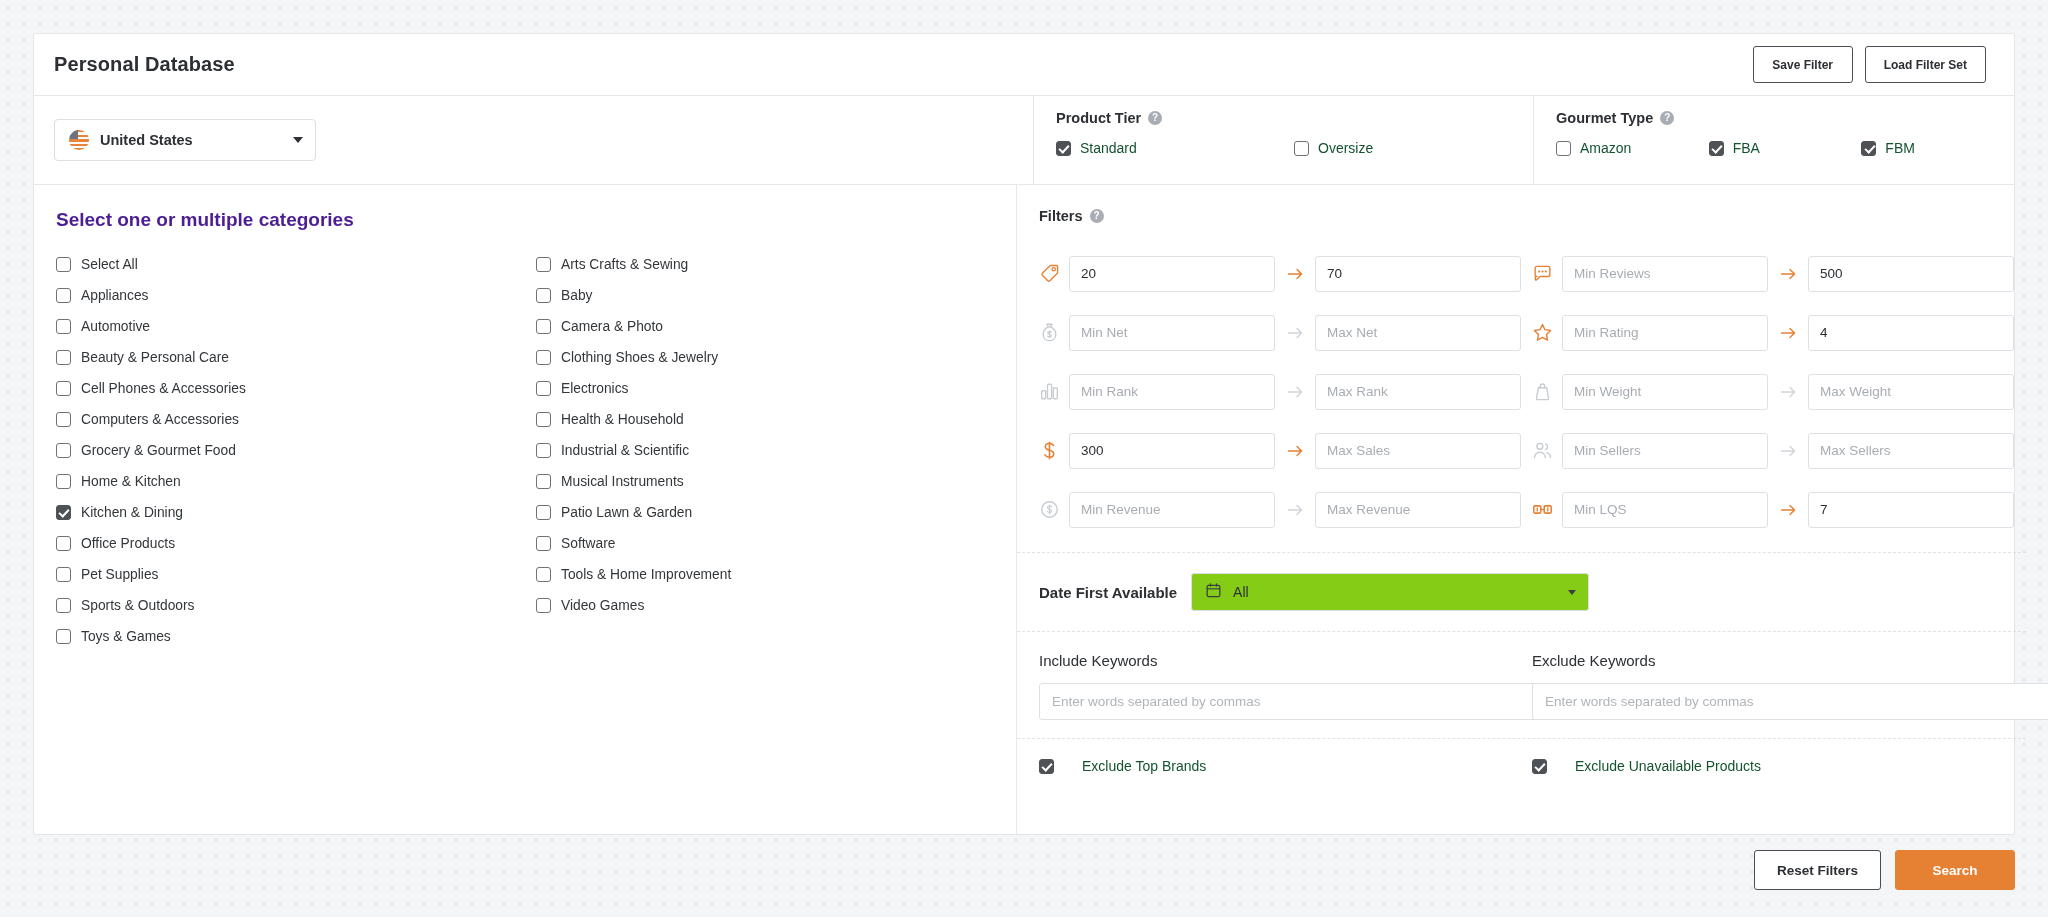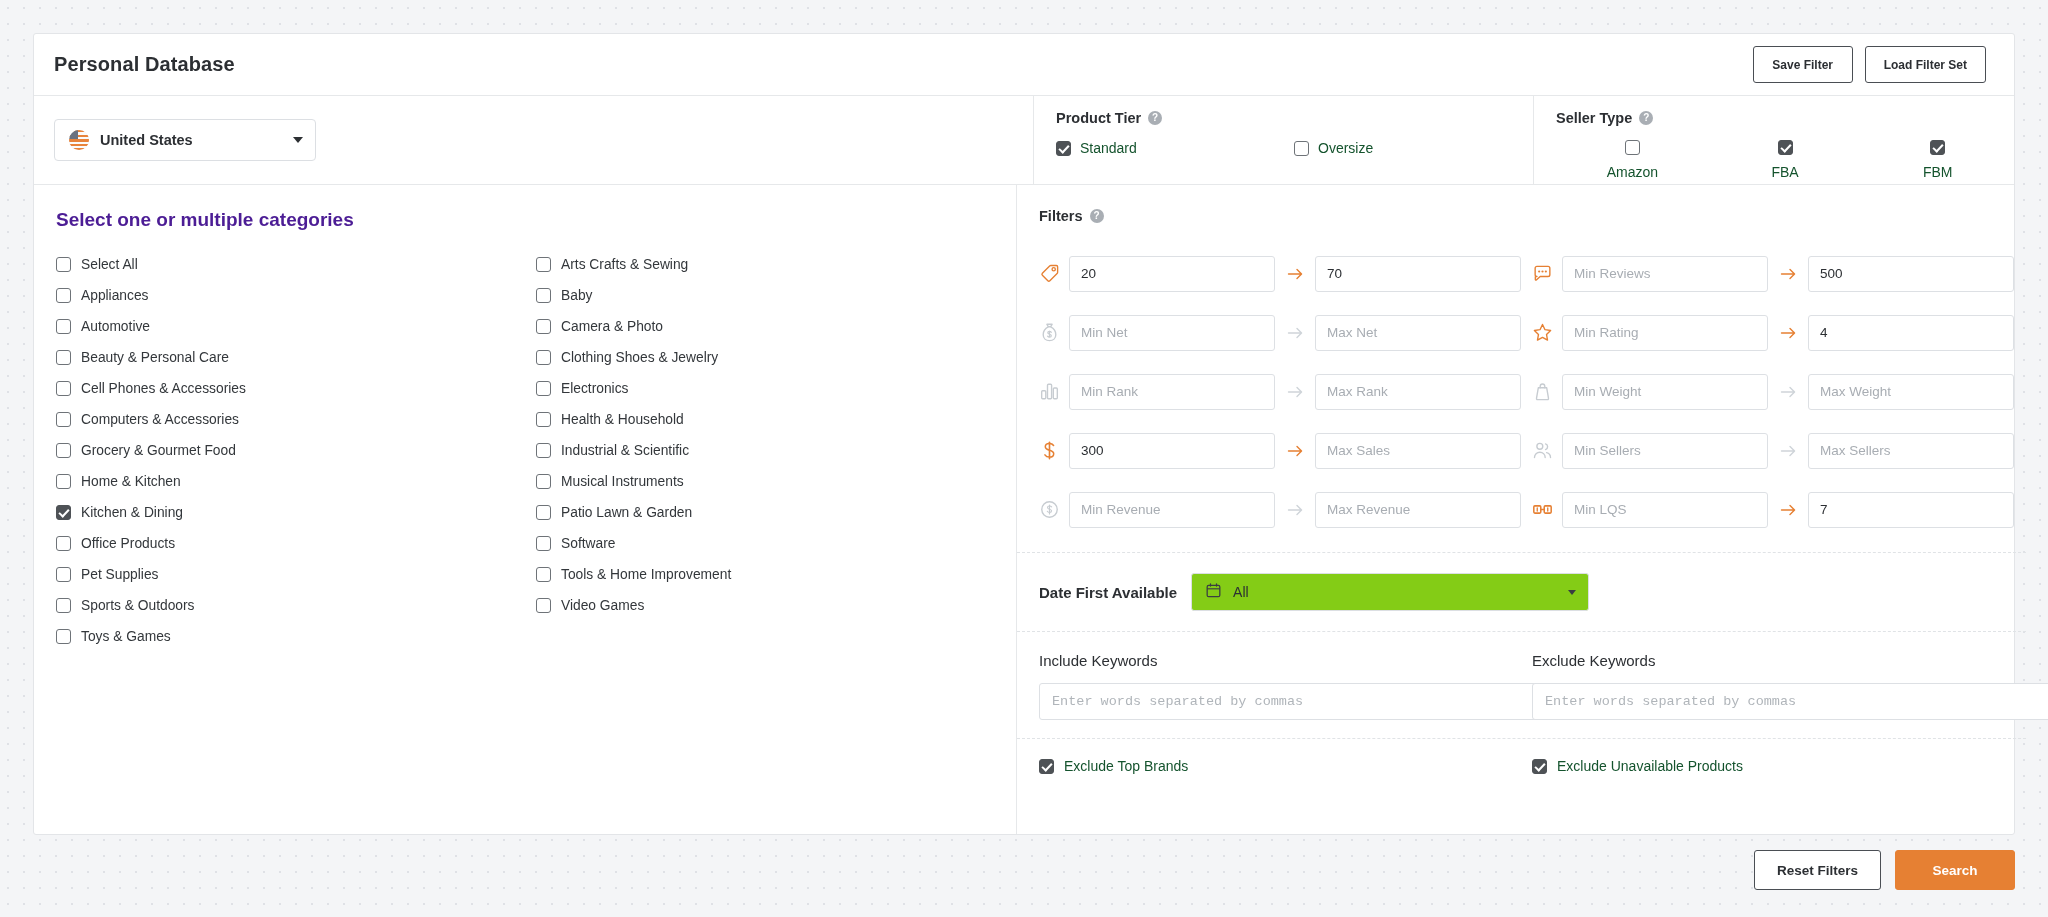--- a/index.html
+++ b/index.html
@@ -96,21 +96,21 @@
   }
   .help {
     width: 14px; height: 14px; border-radius: 50%;
     background: #a9aeb4; color: #fff;
     font-size: 10px; font-weight: bold; line-height: 14px;
     text-align: center; cursor: pointer; flex: 0 0 auto;
   }
   .cbrow { display: flex; }
   .cbrow .cbitem { display: flex; align-items: center; gap: 9px; }
   .tier-zone .cbitem:nth-child(1) { width: 238px; }
-  .seller-zone .cbitem { width: 157px; flex-direction: column; }
+  .seller-zone .cbitem { width: 157px; }
 
   .cb {
     width: 15px; height: 15px; border-radius: 3px;
     border: 1.6px solid #6e7378; background: #fff;
     flex: 0 0 auto; position: relative; cursor: pointer;
   }
   .cb.on { background: #4e5256; border-color: #4e5256; }
   .cb.on::after {
     content: ""; position: absolute;
     left: 4.3px; top: 1px; width: 4px; height: 8px;
@@ -170,28 +170,28 @@
   .date-select .dsv { flex: 1; margin-left: 11px; font-size: 14px; color: #2c2f33; }
   .caret-sm { width:0;height:0;border-left:4.5px solid transparent;border-right:4.5px solid transparent;border-top:5.5px solid #3a3e42; }
 
   
   .kw-block { padding: 20px 0 18px 22px; border-bottom: 1px dashed #e0e3e6; display: flex; }
   .kw-col { width: 493px; }
   .kw-col.second { width: 494px; }
   .kw-title { font-size: 15px; font-weight: normal; color: #2c2f33; margin-bottom: 14px; }
   .kw-input {
     width: 534px; height: 37px; border: 1px solid #dde0e4; border-radius: 3px;
-    padding: 0 12px; font-family: Liberation Mono, monospace; font-size: 13.5px;
+    padding: 0 12px; font-family: Liberation Sans, sans-serif; font-size: 13.5px;
     color: #737373; outline: none; background:#fff;
   }
   .kw-input::placeholder { color: #b0b5ba; }
 
   
   .exc-block { padding: 19px 0 0 22px; display: flex; }
-  .exc-col { width: 493px; display: flex; align-items: center; gap: 10px; }
+  .exc-col { width: 493px; display: flex; align-items: center; gap: 28px; }
 
   
   .footer {
     position: absolute; right: 33px; top: 850px;
     display: flex; gap: 14px;
   }
   .btn-reset {
     height: 40px; padding: 0 22px;
     background: #ffffff; border: 1px solid #4a4e54; border-radius: 3px;
     font-family: "Liberation Sans", sans-serif;
@@ -246,21 +246,21 @@
           </label>
           <label class="cbitem">
             <span class="cb"></span>
             <span class="cb-label">Oversize</span>
           </label>
         </div>
       </div>
 
       <div class="seller-zone">
         <div class="group-title">
-          <span>Seller Type</span>
+          <span>Gourmet Type</span>
           <span class="help">?</span>
         </div>
         <div class="cbrow">
           <label class="cbitem">
             <span class="cb"></span>
             <span class="cb-label">Amazon</span>
           </label>
           <label class="cbitem">
             <span class="cb on"></span>
             <span class="cb-label">FBA</span>

